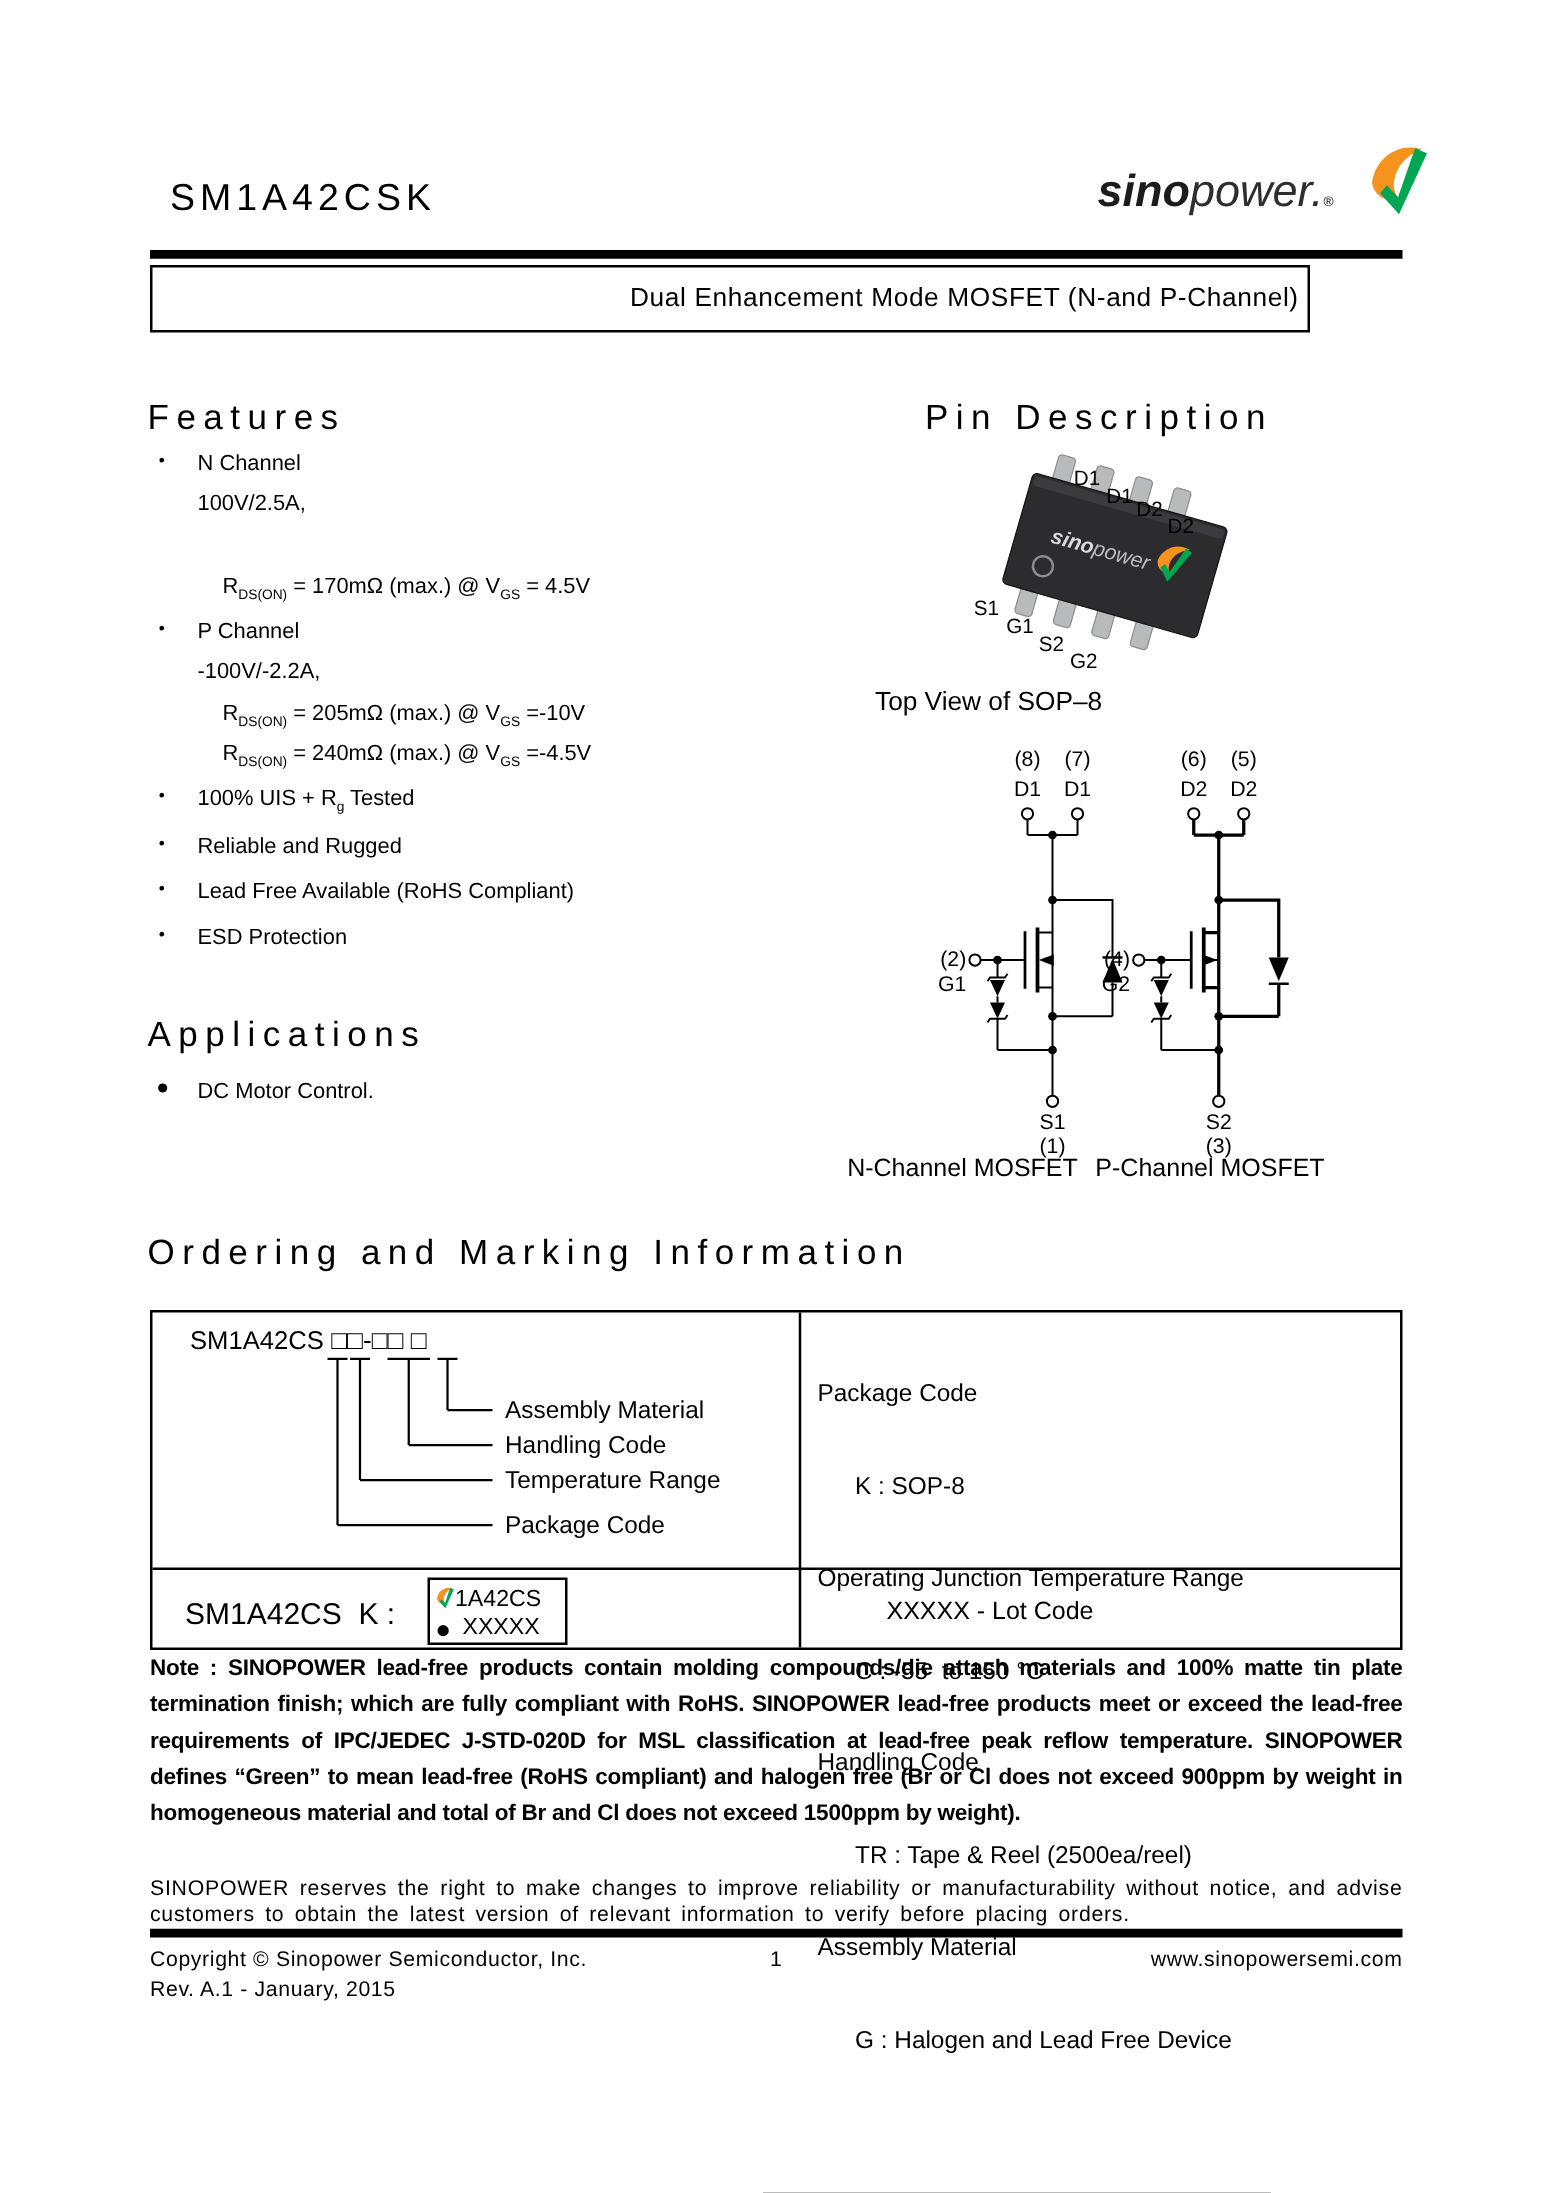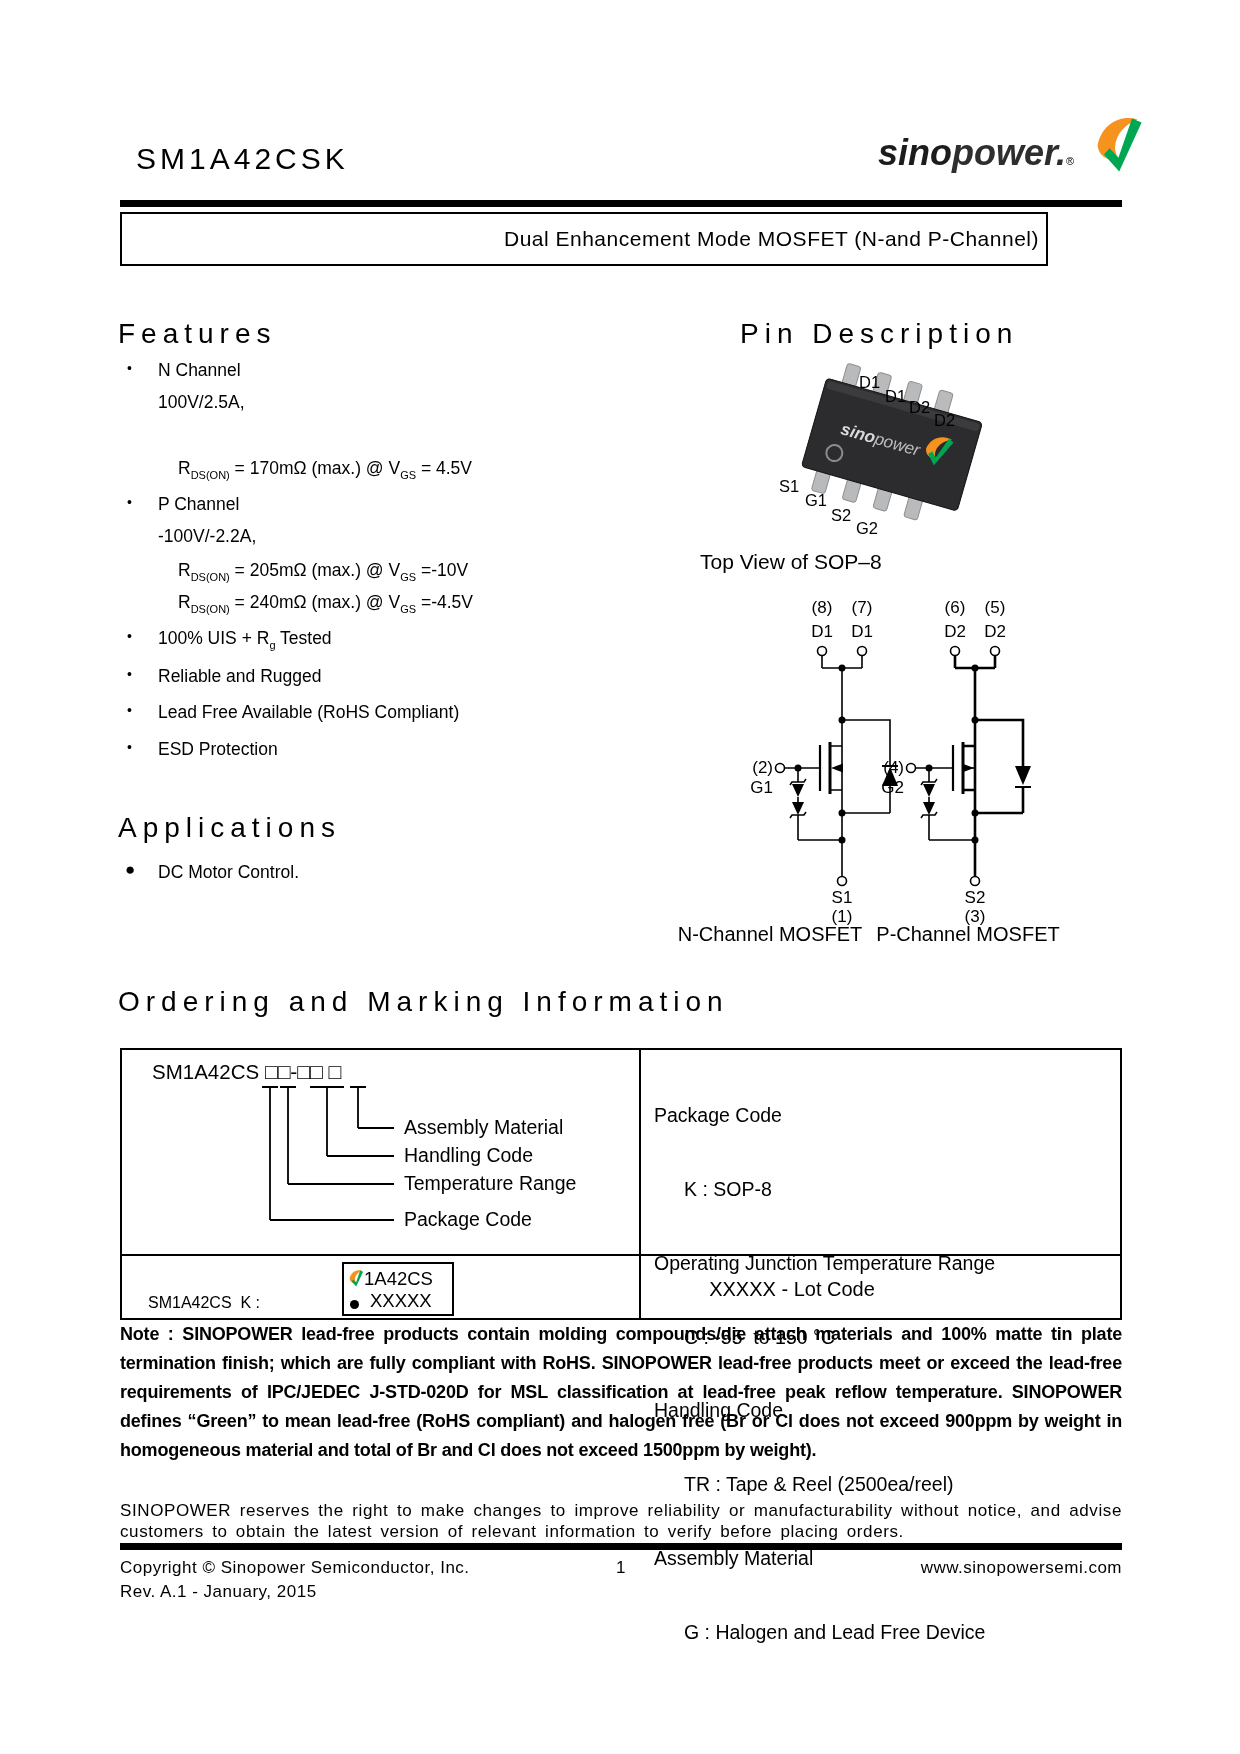--- a/index.html
+++ b/index.html
@@ -2,21 +2,21 @@
 <html><head>
 <meta charset="utf-8">
 <style>
   html,body{margin:0;padding:0;background:#888;}
   .page{position:relative;width:1240px;height:1754px;background:#ffffff;margin:0 auto;
         font-family:"Liberation Sans",sans-serif;color:#000;overflow:hidden;}
   .abs{position:absolute;}
   .part-title{left:136px;top:142px;font-size:30px;letter-spacing:4px;font-weight:500;}
   .logo-text{top:132px;left:878px;width:225px;font-size:36px;font-style:italic;letter-spacing:0;}
   .logo-text .b{font-weight:bold;color:#1c1c1c;}
-  .logo-text .l{font-weight:bold;color:#2e2e2e;}
+  .logo-text .l{font-weight:normal;color:#2e2e2e;}
   .logo-text .reg{font-size:11px;font-style:normal;vertical-align:0px;}
   .rule{left:120px;width:1002px;height:7px;background:#000;}
   .subtitle-box{left:120px;top:212px;width:928px;height:54px;border:2px solid #000;box-sizing:border-box;
         display:flex;align-items:center;justify-content:flex-end;padding-right:7px;font-size:21px;letter-spacing:0.5px;}
   .h1{font-size:28px;letter-spacing:6px;font-weight:500;}
   .feat-line{left:120px;width:540px;font-size:17.5px;}
   .bullet{position:absolute;left:7px;top:0px;font-size:14px;}
   .bullet-big{position:absolute;left:5px;top:-2px;font-size:17px;}
   .ft{padding-left:38px;position:relative;}
   .ft2{padding-left:58px;position:relative;}
@@ -26,21 +26,21 @@
   .note{left:120px;top:1320px;width:1002px;font-size:18px;font-weight:bold;line-height:29px;
         text-align:justify;letter-spacing:-0.2px;}
   .disclaimer{left:120px;top:1500px;width:1002px;font-size:17px;line-height:21px;letter-spacing:0.6px;word-spacing:3px;text-align:justify;}
   .footer-row{left:120px;top:1558px;width:1002px;font-size:17px;letter-spacing:0.5px;}
   .footer-row .pg{position:absolute;left:0;width:100%;text-align:center;}
   .footer-row .site{position:absolute;right:0;}
   .rev{left:120px;top:1582px;font-size:17px;letter-spacing:0.5px;}
   .otable{left:120px;top:1048px;width:1002px;height:272px;border:2px solid #000;box-sizing:border-box;}
   .vdiv{position:absolute;left:517px;top:0;width:2px;height:100%;background:#000;}
   .hdiv{position:absolute;left:0;top:204px;width:100%;height:2px;background:#000;}
-  .mark-label{position:absolute;left:26px;top:228px;font-size:16px;white-space:pre-wrap;margin-top:16px;}
+  .mark-label{position:absolute;left:26px;top:228px;font-size:24px;white-space:pre-wrap;}
   .mark-box{position:absolute;left:220px;top:212px;width:112px;height:54px;border:2px solid #000;box-sizing:border-box;}
   .mark-box .l1{position:absolute;left:5px;top:4px;font-size:18.5px;white-space:nowrap;}
   .mark-box .l2{position:absolute;left:26px;top:26px;font-size:18.5px;text-align:right;}
   .mark-box .dot{position:absolute;left:6px;bottom:5px;width:9px;height:9px;border-radius:50%;background:#000;}
   .lot{position:absolute;left:520px;top:228px;width:300px;text-align:center;font-size:20px;}
   svg text{font-family:"Liberation Sans",sans-serif;}
 </style>
 </head>
 <body>
 

